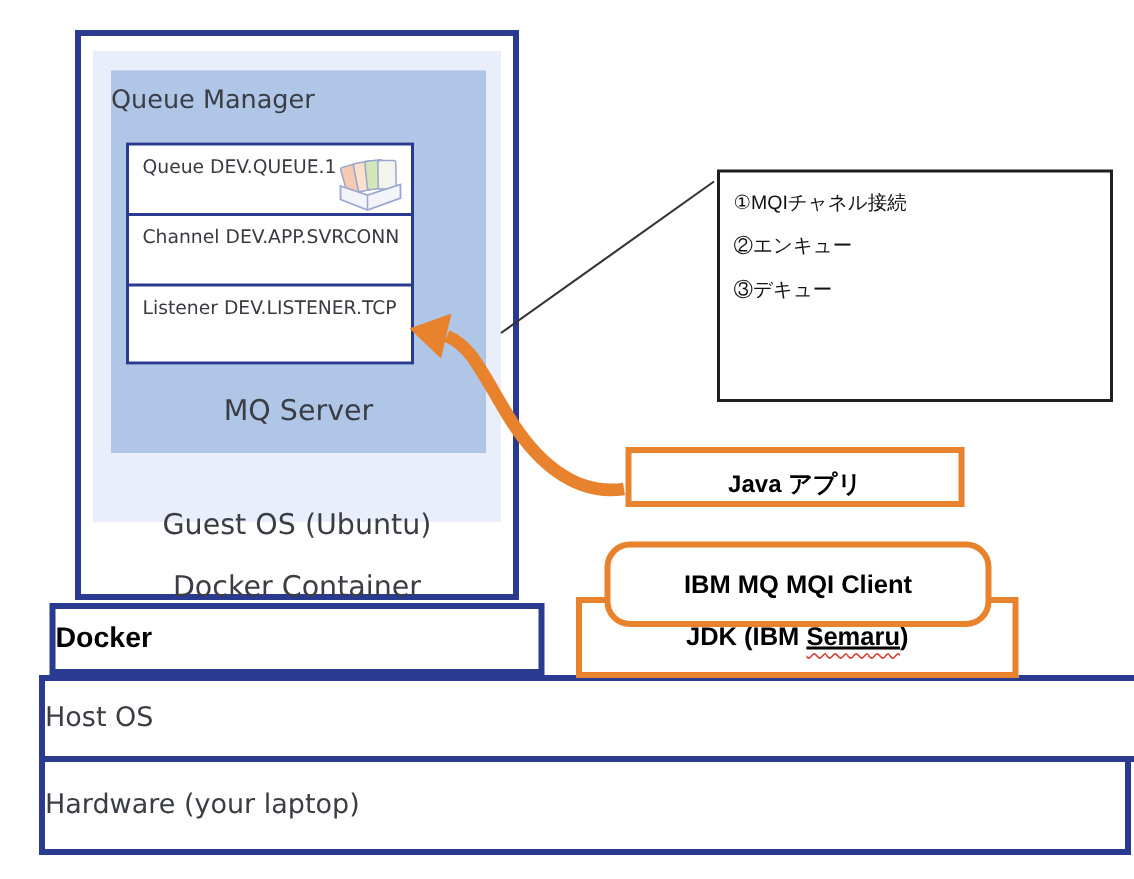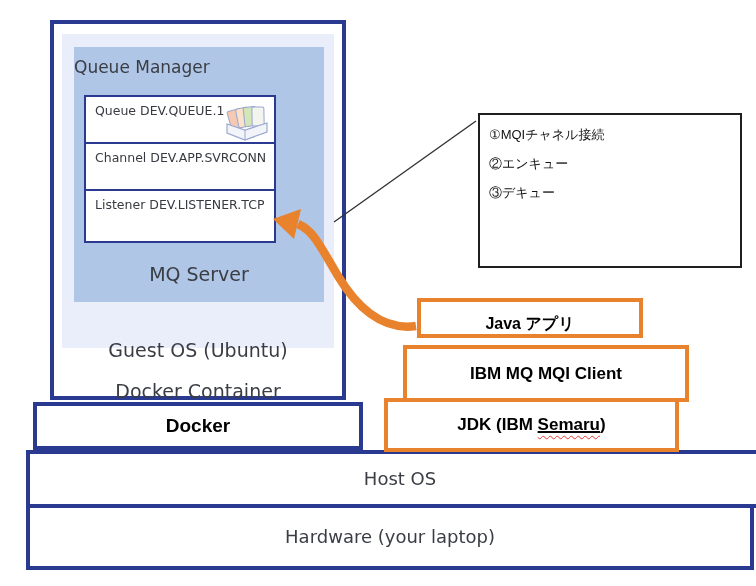--- a/index.html
+++ b/index.html
@@ -25,32 +25,32 @@
   .row:last-child { border-bottom:none; flex:1; }
 
   .queue-icon { position:absolute; right:4px; top:6px; width:46px; height:40px; }
 
   .layer-label { text-align:center; font-size:19px; color:#3a3d44; }
   .mq-label { left:74px; top:263px; width:250px; }
   .guest-label { left:62px; top:315px; width:272px;margin-top:24px; }
   .dc-label { left:50px; top:380px; width:296px; }
 
   
-  .big-navy { border:4px solid #2b3a91; background:#ffffff; text-align:center;
+  .big-navy { border:4px solid #2b3a91; background:#ffffff; text-align:left;
     color:#3a3d44; font-size:18px; }
   .docker-box { left:33px; top:402px; width:330px; height:48px; line-height:40px;
     font-family:"Liberation Sans", sans-serif; font-weight:700; color:#000; font-size:19px; }
   .host-os-box { left:26px; top:450px; width:748px; height:58px; line-height:50px; }
   .hardware-box { left:26px; top:504px; width:728px; height:66px; line-height:58px; }
 
   
   .orange-box { border:4px solid #e8822d; background:#ffffff; text-align:center;
     font-family:"Liberation Sans", sans-serif; font-weight:700; color:#000; }
   .jdk-box { left:384px; top:398px; width:295px; height:54px; line-height:46px; font-size:17px; }
-  .mqi-box { left:403px; top:345px; width:286px; height:57px; line-height:49px; font-size:17px; }
+  .mqi-box { left:403px; top:361px; width:258px; height:57px; line-height:49px; font-size:17px;border-radius:17px; }
   .java-box { left:417px; top:298px; width:226px; height:40px; line-height:43px; font-size:16px; }
 
   .u-solid { text-decoration:underline; text-decoration-thickness:1.5px; }
   .u-wavy { text-decoration:underline wavy #e03a2f; text-decoration-thickness:1px;
     text-underline-offset:5px; }
 
   
   .annotation-box { left:478px; top:113px; width:264px; height:155px;
     background:#ffffff; border:2px solid #1f1f1f; padding:5px 8px 0 9px;
     font-family:"Liberation Sans", sans-serif; font-size:13px; color:#111; }

